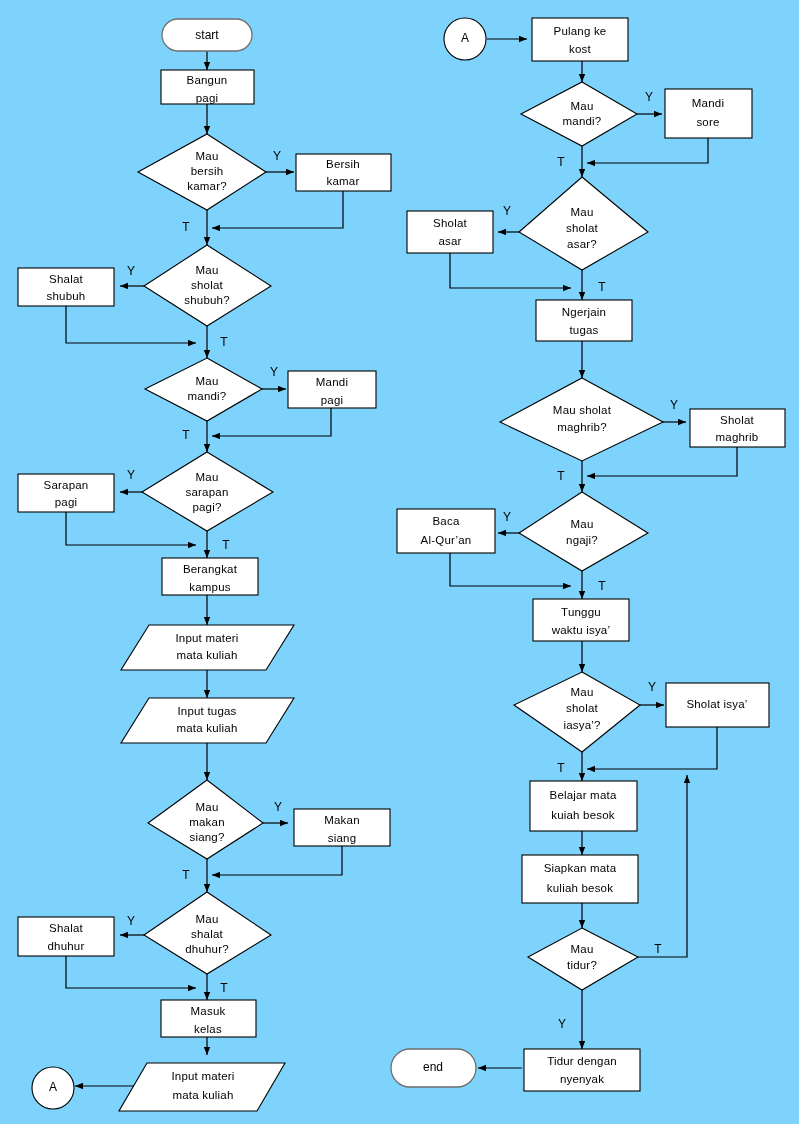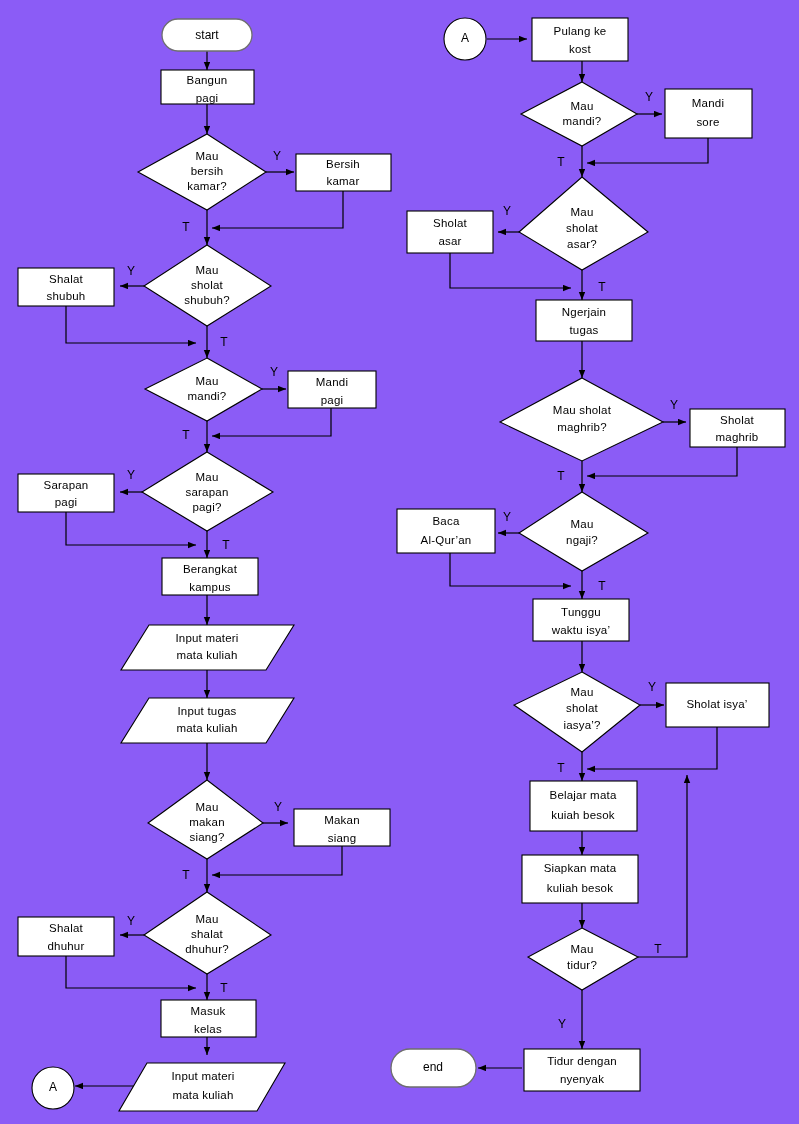--- a/index.html
+++ b/index.html
@@ -7,21 +7,21 @@
     padding: 0;
     background: #ffffff;
   }
   body {
     font-family: "Liberation Sans", sans-serif;
   }
   #flowchart-root {
     position: relative;
     width: 799px;
     height: 1124px;
-    background: #8b5cf6;
+    background: #7dd3fc;
     overflow: hidden;
   }
   svg.fc {
     position: absolute;
     top: 0;
     left: 0;
     width: 799px;
     height: 1124px;
   }
   .shape {

